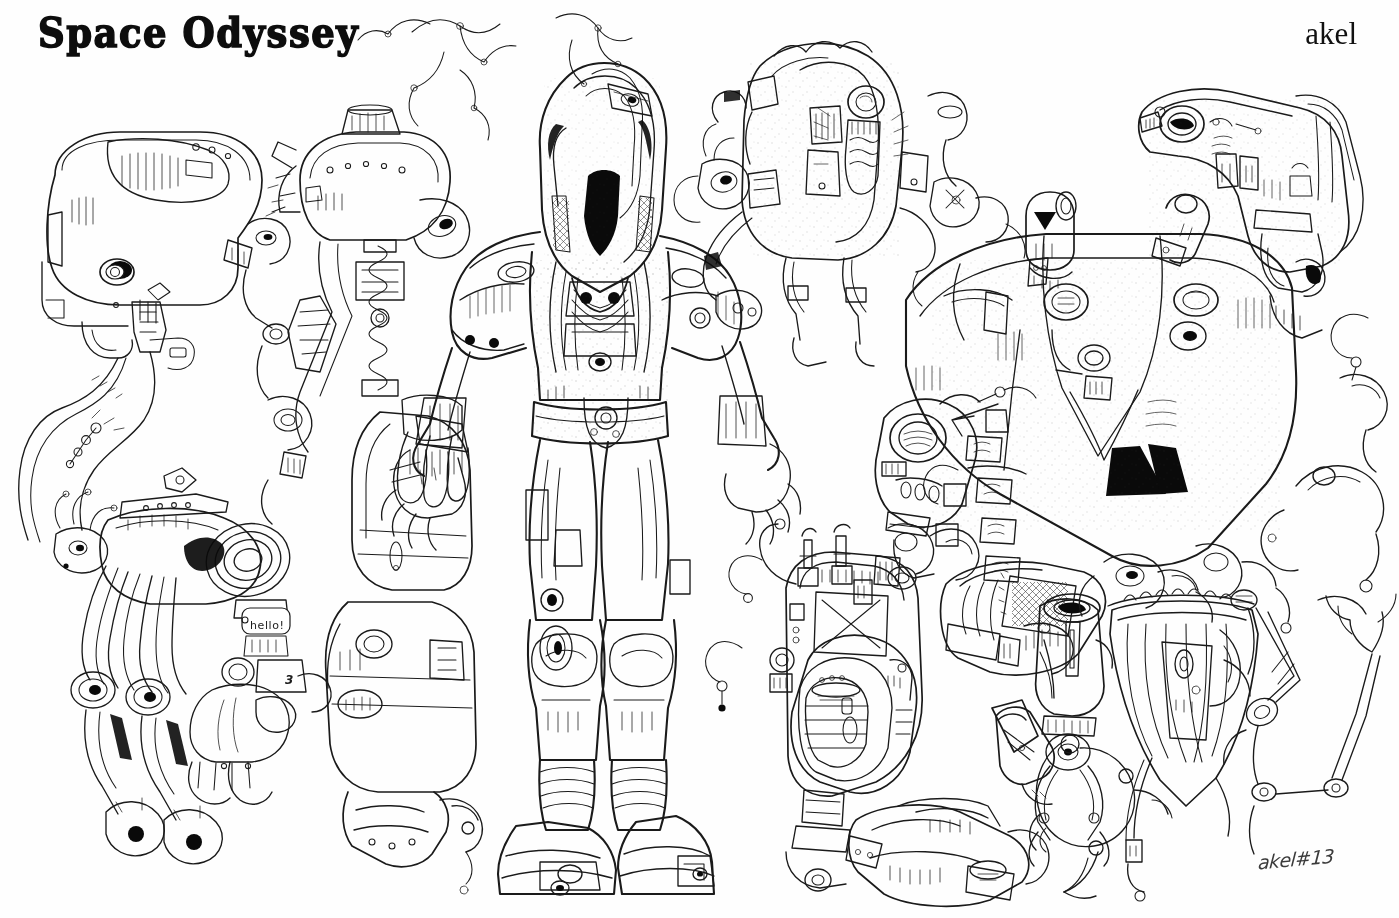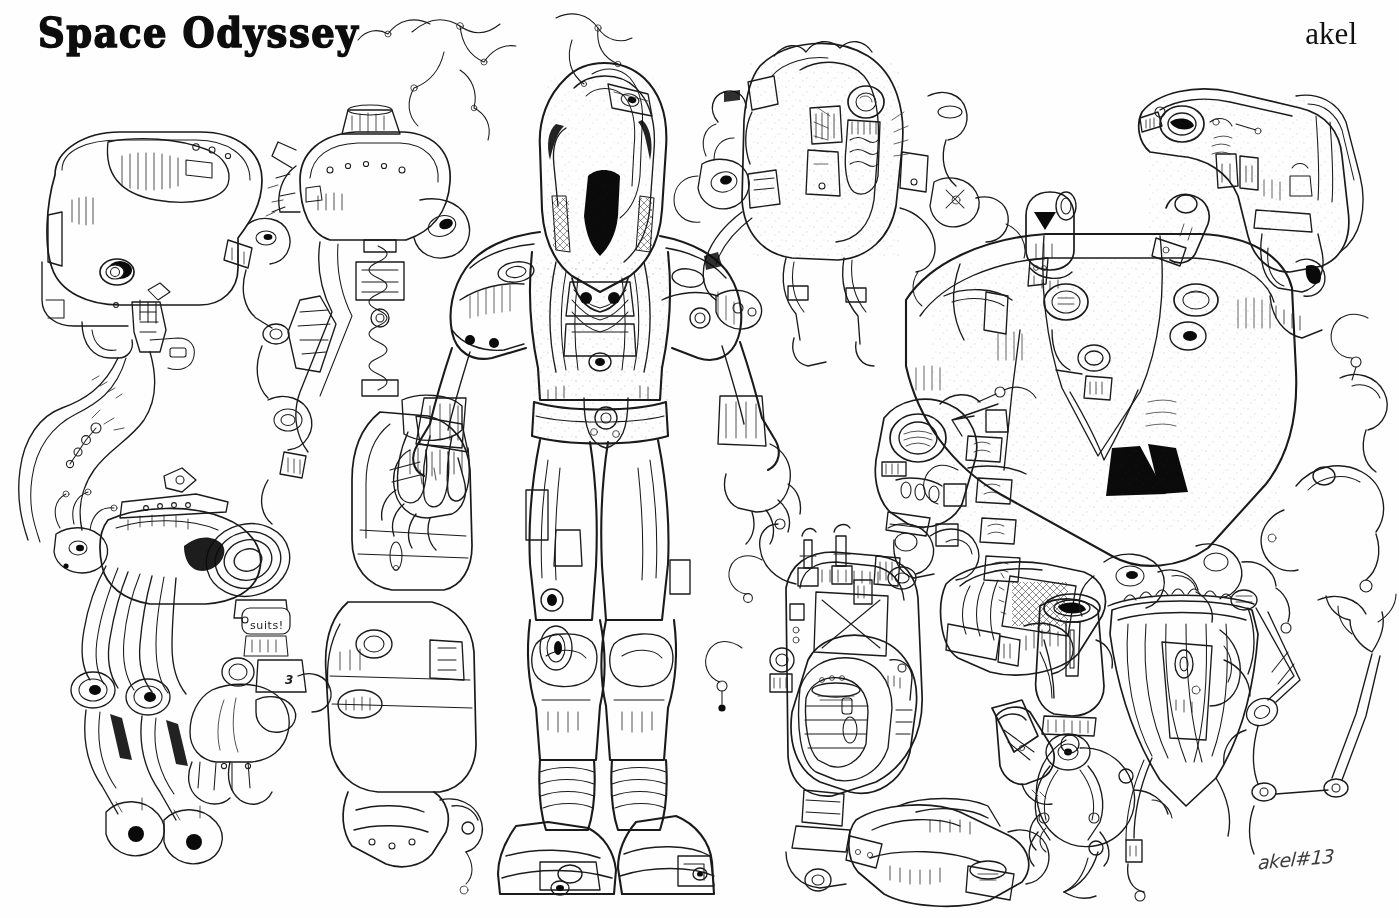--- a/index.html
+++ b/index.html
@@ -987,17 +987,17 @@
     </g>
   </svg>
   </div>
 
   <div class="title-left">Space Odyssey</div>
 
   <div class="title-right">akel</div>
 
   <div class="signature">akel#13</div>
 
-  <div class="inktext t-hello">suits!</div>
+  <div class="inktext t-hello">hello!</div>
 
   <div class="inktext t-three">3</div>
 
 </div>
 
 </body></html>

